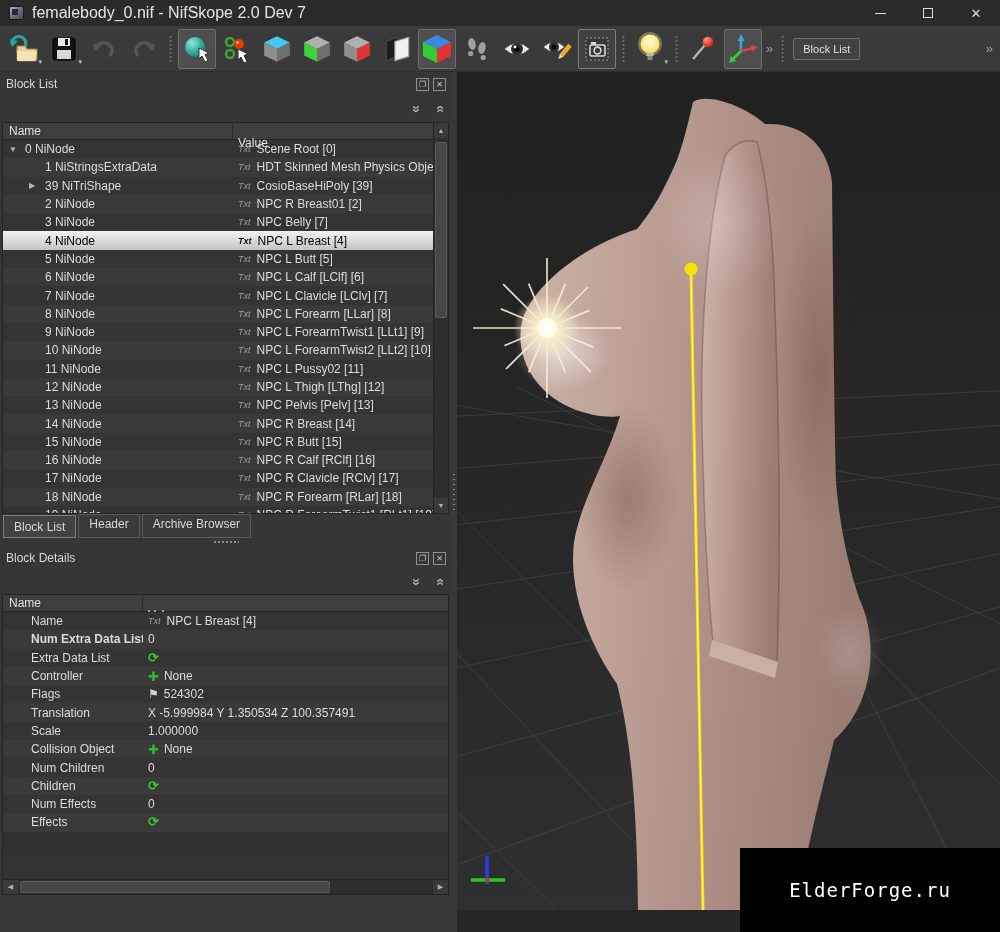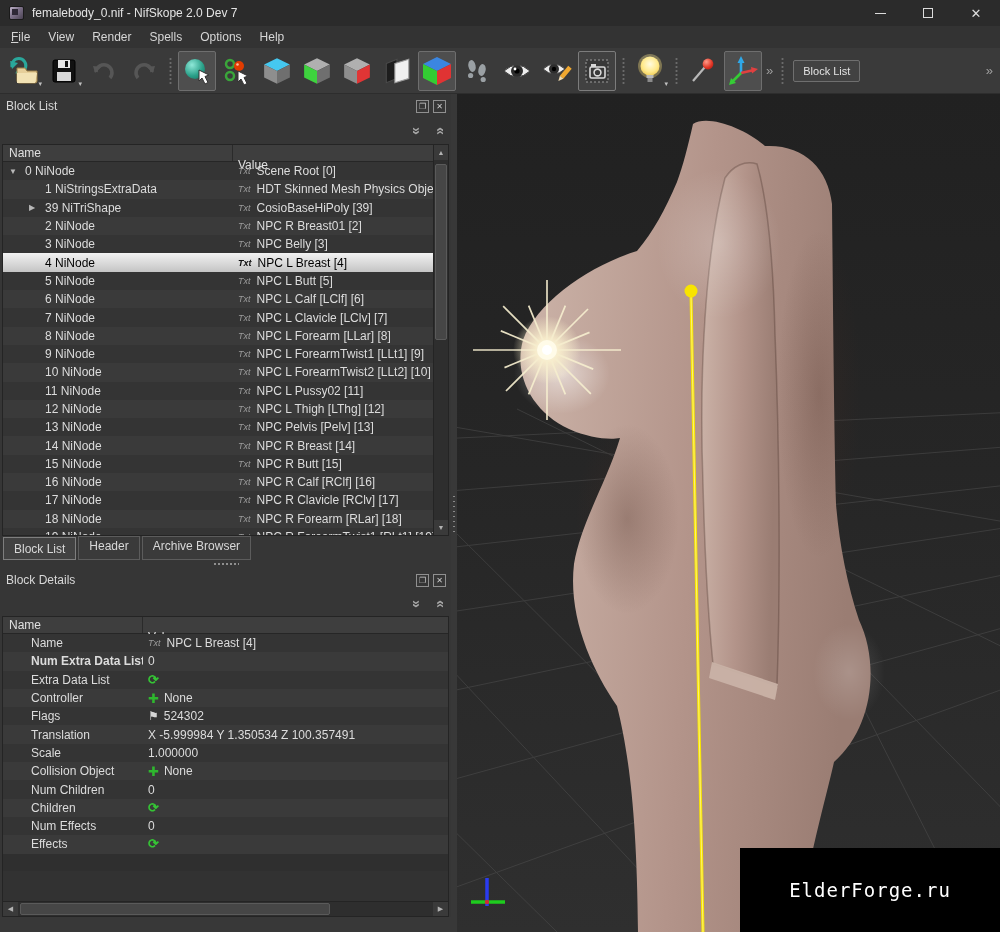--- a/index.html
+++ b/index.html
@@ -5,21 +5,21 @@
   * { margin:0; padding:0; box-sizing:border-box; }
   html,body { width:1000px; height:932px; overflow:hidden; }
   body { font-family:"Liberation Sans", sans-serif; background:#383838; position:relative; }
   .window { width:1000px; height:932px; display:flex; flex-direction:column; background:#383838; }
 
   
   .titlebar { height:26px; background:#2b2b2b; display:flex; align-items:center; flex:0 0 26px; }
   .app-icon { width:15px; height:14px; margin:0 8px 0 9px; border-radius:2px;
     background:linear-gradient(135deg,#bfb4c9 0%,#7d7189 45%,#4a4252 100%); border:1px solid #1a1a1a; position:relative;}
   .app-icon:before{content:""; position:absolute; left:2px; top:2px; width:6px; height:6px; background:#2e2836;}
-  .win-title { color:#e4e4e4; font-size:12px; }
+  .win-title { color:#e4e4e4; font-size:16px; }
   .win-controls { margin-left:auto; display:flex; height:26px; }
   .wbtn { width:48px; height:26px; display:flex; align-items:center; justify-content:center; color:#dcdcdc; font-size:13px; cursor:default; }
   .wbtn .sq { width:10px; height:10px; border:1px solid #dcdcdc; display:block; }
   .wbtn .mn { width:11px; height:1px; background:#dcdcdc; display:block; }
 
   
   .menubar { height:22px; background:#333333; display:flex; align-items:center; flex:0 0 22px; padding-left:2px; }
   .menu-item { padding:2px 9px; font-size:12px; color:#d6d6d6; }
 
   
@@ -120,28 +120,20 @@
         </div>
       <div class="wbtn">
           <span class="sq"></span>
         </div>
       <div class="wbtn">
           <span>✕</span>
         </div>
     </div>
   </div>
 
-  <div class="menubar" id="menubar">
-      <div class="menu-item"><u>F</u>ile</div>
-      <div class="menu-item">View</div>
-      <div class="menu-item">Render</div>
-      <div class="menu-item">Spells</div>
-      <div class="menu-item">Options</div>
-      <div class="menu-item">Help</div>
-    </div>
 
   <div class="toolbar">
     <div class="tbtn">
       <svg width="32" height="28" viewBox="0 0 32 28">
         <path d="M4 10 a7 7 0 1 1 4 5" stroke="#2aa79b" stroke-width="3" fill="none"></path>
         <polygon points="2,4 10,6 4,12" fill="#2aa79b"></polygon>
         <path d="M9 11 h8 l2 3 h10 v10 a2 2 0 0 1 -2 2 H11 a2 2 0 0 1 -2 -2 z" fill="#e6cf9a" stroke="#9c7f46"></path>
         <path d="M9 16 h20 l-2 10 H9 z" fill="#f2e2b4"></path>
       </svg>
       <span class="dd">▾</span>
@@ -371,21 +363,21 @@
                 <span>NPC R Breast01 [2]</span>
               </div>
             </div>
             <div class="row">
               <div class="cell-name" style="padding-left: 26px;">
                 <span class="exp"></span>
                 <span>3 NiNode</span>
               </div>
               <div class="cell-value">
                 <span class="txt-ico">Txt</span>
-                <span>NPC Belly [3]</span>
+                <span>NPC Belly [7]</span>
               </div>
             </div>
             <div class="row sel">
               <div class="cell-name" style="padding-left: 26px;">
                 <span class="exp"></span>
                 <span>4 NiNode</span>
               </div>
               <div class="cell-value">
                 <span class="txt-ico">Txt</span>
                 <span>NPC L Breast [4]</span>

